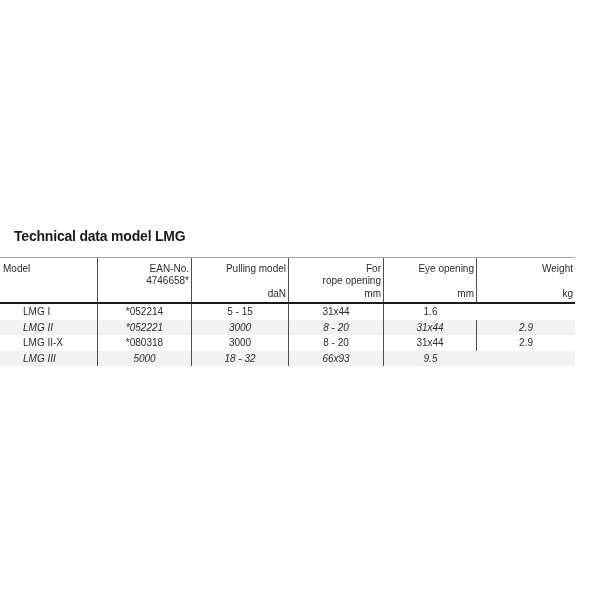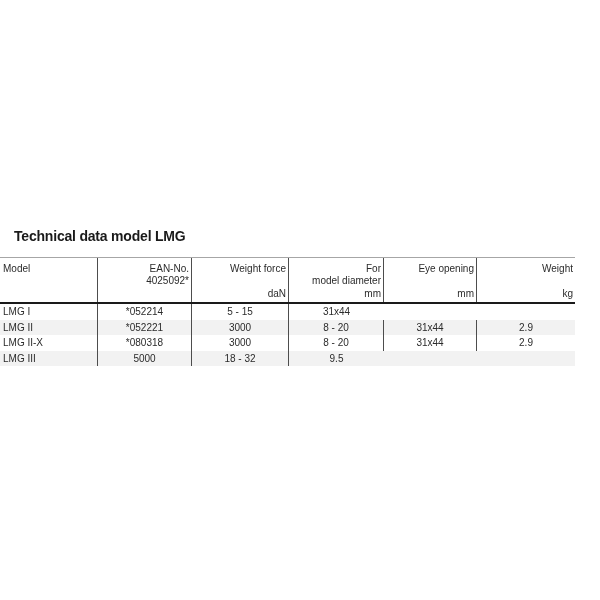--- a/index.html
+++ b/index.html
@@ -60,68 +60,70 @@
   }
   .header-label div { white-space: nowrap; }
   .header-unit { white-space: nowrap; }
   .body-row {
     display: grid;
     grid-template-columns: 98px 94px 97px 95px 93px 98px;
     height: 15.5px;
   }
   .body-row.striped {
     background: var(--stripe, #f2f2f2);
+    font-style: italic;
   }
   .body-cell {
     display: flex;
     align-items: center;
     justify-content: center;
     box-sizing: border-box;
     height: 100%;
     white-space: nowrap;
     color: #2b2b2b;
   }
   .body-cell:not(:last-child) {
     border-right: 1px solid var(--line-vertical, #4d4d4d);
   }
   .body-cell.align-left {
     justify-content: flex-start;
     padding-left: 3px;
+    margin-left: 20px;
   }
 </style>
 </head>
 <body>
 
 <div class="page">
   <h1 class="title">Technical data model LMG</h1>
   <div class="datatable">
     <div class="header-row" id="header-row">
         <div class="header-cell align-left">
           <div class="header-label">
             <div>Model</div>
           </div>
           <div class="header-unit"></div>
         </div>
         <div class="header-cell">
           <div class="header-label">
             <div>EAN-No.</div>
-            <div>4025092*</div>
+            <div>4746658*</div>
           </div>
           <div class="header-unit"></div>
         </div>
         <div class="header-cell">
           <div class="header-label">
-            <div>Weight force</div>
+            <div>Pulling model</div>
           </div>
           <div class="header-unit">daN</div>
         </div>
         <div class="header-cell">
           <div class="header-label">
             <div>For</div>
-            <div>model diameter</div>
+            <div>rope opening</div>
           </div>
           <div class="header-unit">mm</div>
         </div>
         <div class="header-cell">
           <div class="header-label">
             <div>Eye opening</div>
           </div>
           <div class="header-unit">mm</div>
         </div>
         <div class="header-cell">
@@ -130,20 +132,21 @@
           </div>
           <div class="header-unit">kg</div>
         </div>
       </div>
     <div class="body" id="body-rows">
         <div class="body-row">
           <div class="body-cell align-left">LMG I</div>
           <div class="body-cell">*052214</div>
           <div class="body-cell">5 - 15</div>
           <div class="body-cell">31x44</div>
+          <div class="body-cell">1.6</div>
         </div>
         <div class="body-row striped">
           <div class="body-cell align-left">LMG II</div>
           <div class="body-cell">*052221</div>
           <div class="body-cell">3000</div>
           <div class="body-cell">8 - 20</div>
           <div class="body-cell">31x44</div>
           <div class="body-cell">2.9</div>
         </div>
         <div class="body-row">
@@ -151,17 +154,18 @@
           <div class="body-cell">*080318</div>
           <div class="body-cell">3000</div>
           <div class="body-cell">8 - 20</div>
           <div class="body-cell">31x44</div>
           <div class="body-cell">2.9</div>
         </div>
         <div class="body-row striped">
           <div class="body-cell align-left">LMG III</div>
           <div class="body-cell">5000</div>
           <div class="body-cell">18 - 32</div>
+          <div class="body-cell">66x93</div>
           <div class="body-cell">9.5</div>
         </div>
       </div>
   </div>
 </div>
 
 </body></html>

